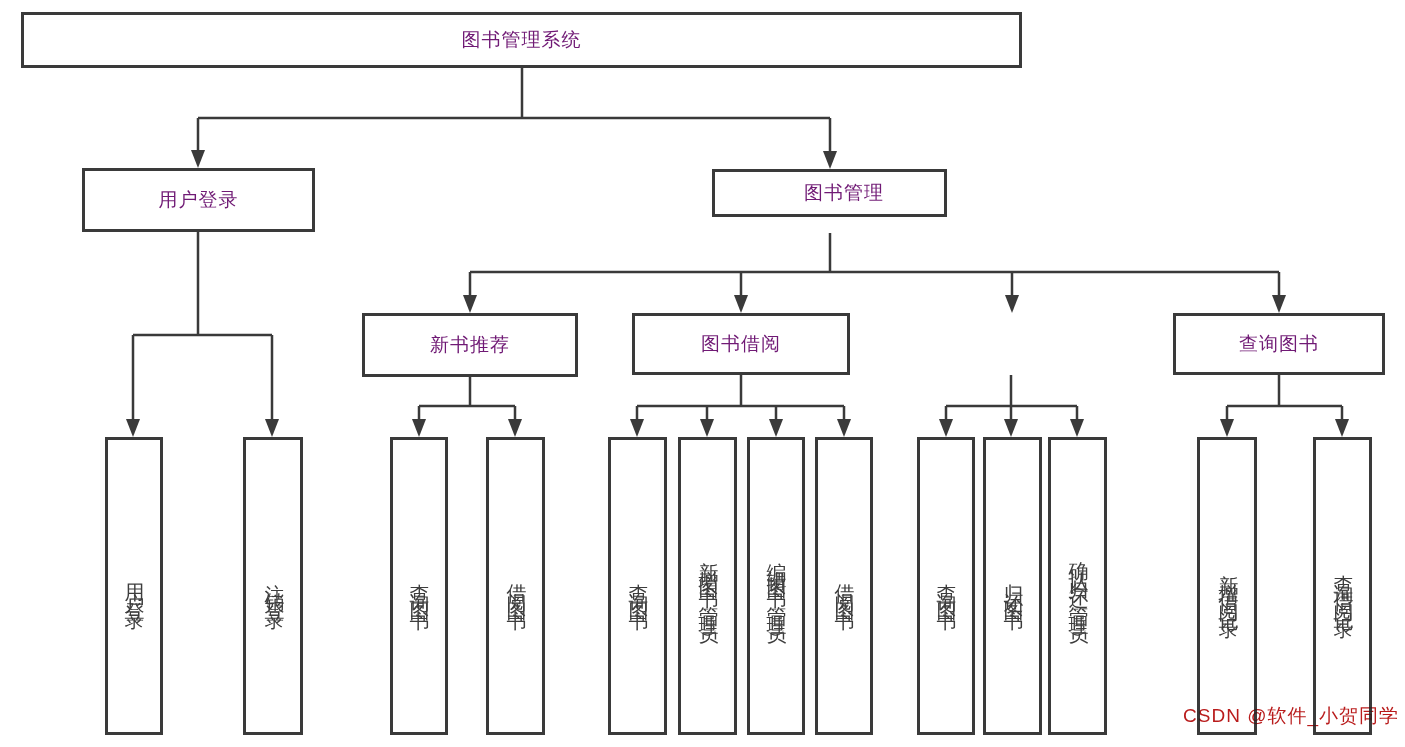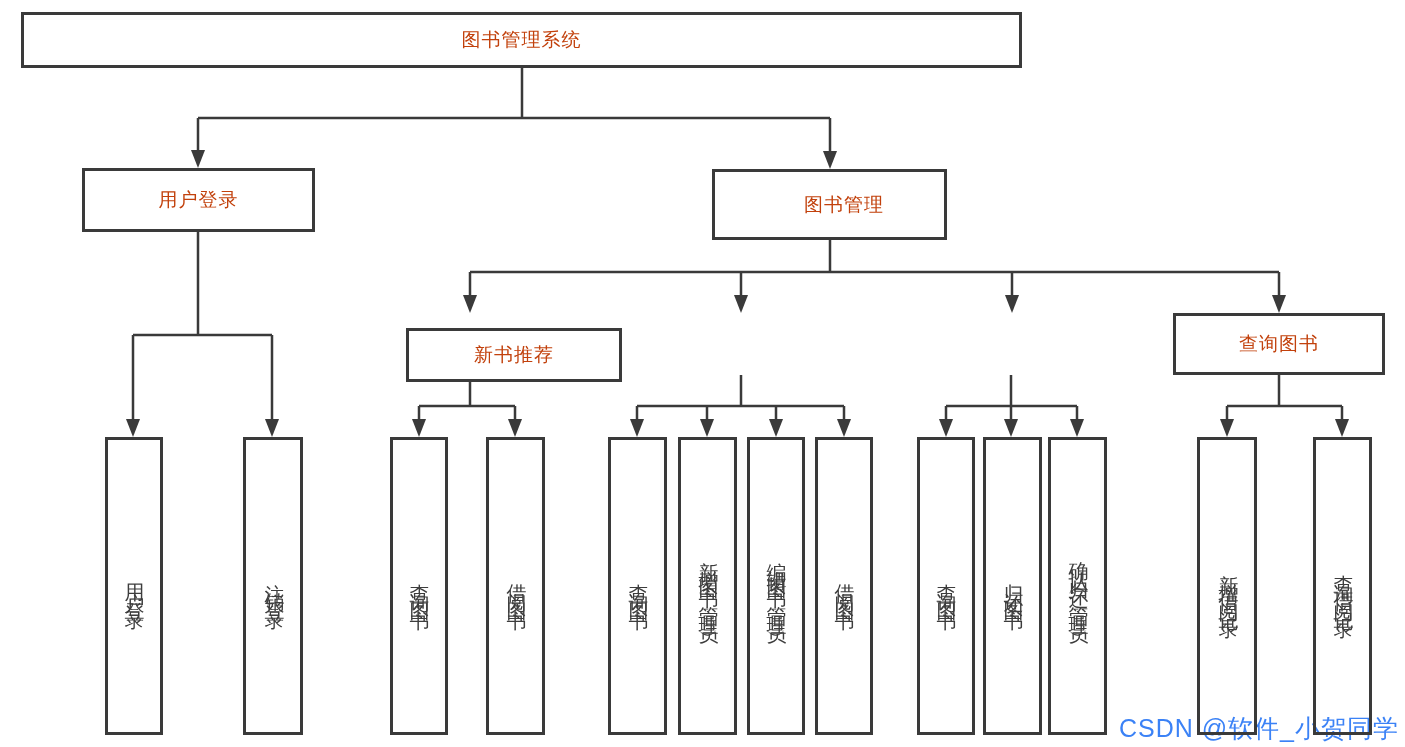--- a/index.html
+++ b/index.html
@@ -15,21 +15,21 @@
     position: absolute;
     left: 0; top: 0;
     width: 1405px; height: 747px;
     z-index: 1;
   }
   .box {
     position: absolute;
     box-sizing: border-box;
     border: 3px solid #3a3a3a;
     background: #ffffff;
-    color: #c2410c;
+    color: #701a75;
     display: flex;
     align-items: center;
     justify-content: center;
     font-size: 19px;
     letter-spacing: 1px;
     z-index: 2;
   }
   .vbox {
     position: absolute;
     box-sizing: border-box;
@@ -42,23 +42,23 @@
     text-orientation: mixed;
     text-align: center;
     font-size: 20px;
     letter-spacing: 9px;
     line-height: 50px;
     z-index: 2;
   }
   .watermark {
     position: absolute;
     right: 6px;
-    bottom: 2px;
-    font-size: 25px;
-    color: #3b82f6;
+    bottom: 18px;
+    font-size: 19px;
+    color: #b91c1c;
     letter-spacing: 1px;
     z-index: 3;
     mix-blend-mode: darken;
     white-space: nowrap;
   }
 </style>
 </head>
 <body>
 
 <div id="stage">
@@ -99,23 +99,24 @@
       <polygon points="1004,419 1018,419 1011,437"></polygon>
       <polygon points="1070,419 1084,419 1077,437"></polygon>
       <polygon points="1220,419 1234,419 1227,437"></polygon>
       <polygon points="1335,419 1349,419 1342,437"></polygon>
     </g>
   </svg>
 
   <div class="box" style="left:21px; top:12px; width:1001px; height:56px;">图书管理系统</div>
 
   <div class="box" style="left:82px; top:168px; width:233px; height:64px;">用户登录</div>
-  <div class="box" style="left:712px; top:169px; width:235px; height:71px;padding-left:29px;">图书管理</div>
+  <div class="box" style="left:712px; top:169px; width:235px; height:48px;padding-left:29px;">图书管理</div>
 
-  <div class="box" style="left:362px; top:328px; width:216px; height:54px;margin-left:44px;">新书推荐</div>
+  <div class="box" style="left:362px; top:313px; width:216px; height:64px;">新书推荐</div>
+  <div class="box" style="left:632px; top:313px; width:218px; height:62px;">图书借阅</div>
   <div class="box" style="left:1173px; top:313px; width:212px; height:62px;">查询图书</div>
 
   <div class="vbox" style="left:105px; width:58px;">用户登录</div>
   <div class="vbox" style="left:243px; width:60px;">注销登录</div>
 
   <div class="vbox" style="left:390px; width:58px;">查询图书</div>
   <div class="vbox" style="left:486px; width:59px;">借阅图书</div>
 
   <div class="vbox" style="left:608px; width:59px;">查询图书</div>
   <div class="vbox" style="left:678px; width:59px;">新增图书（管理员）</div>

